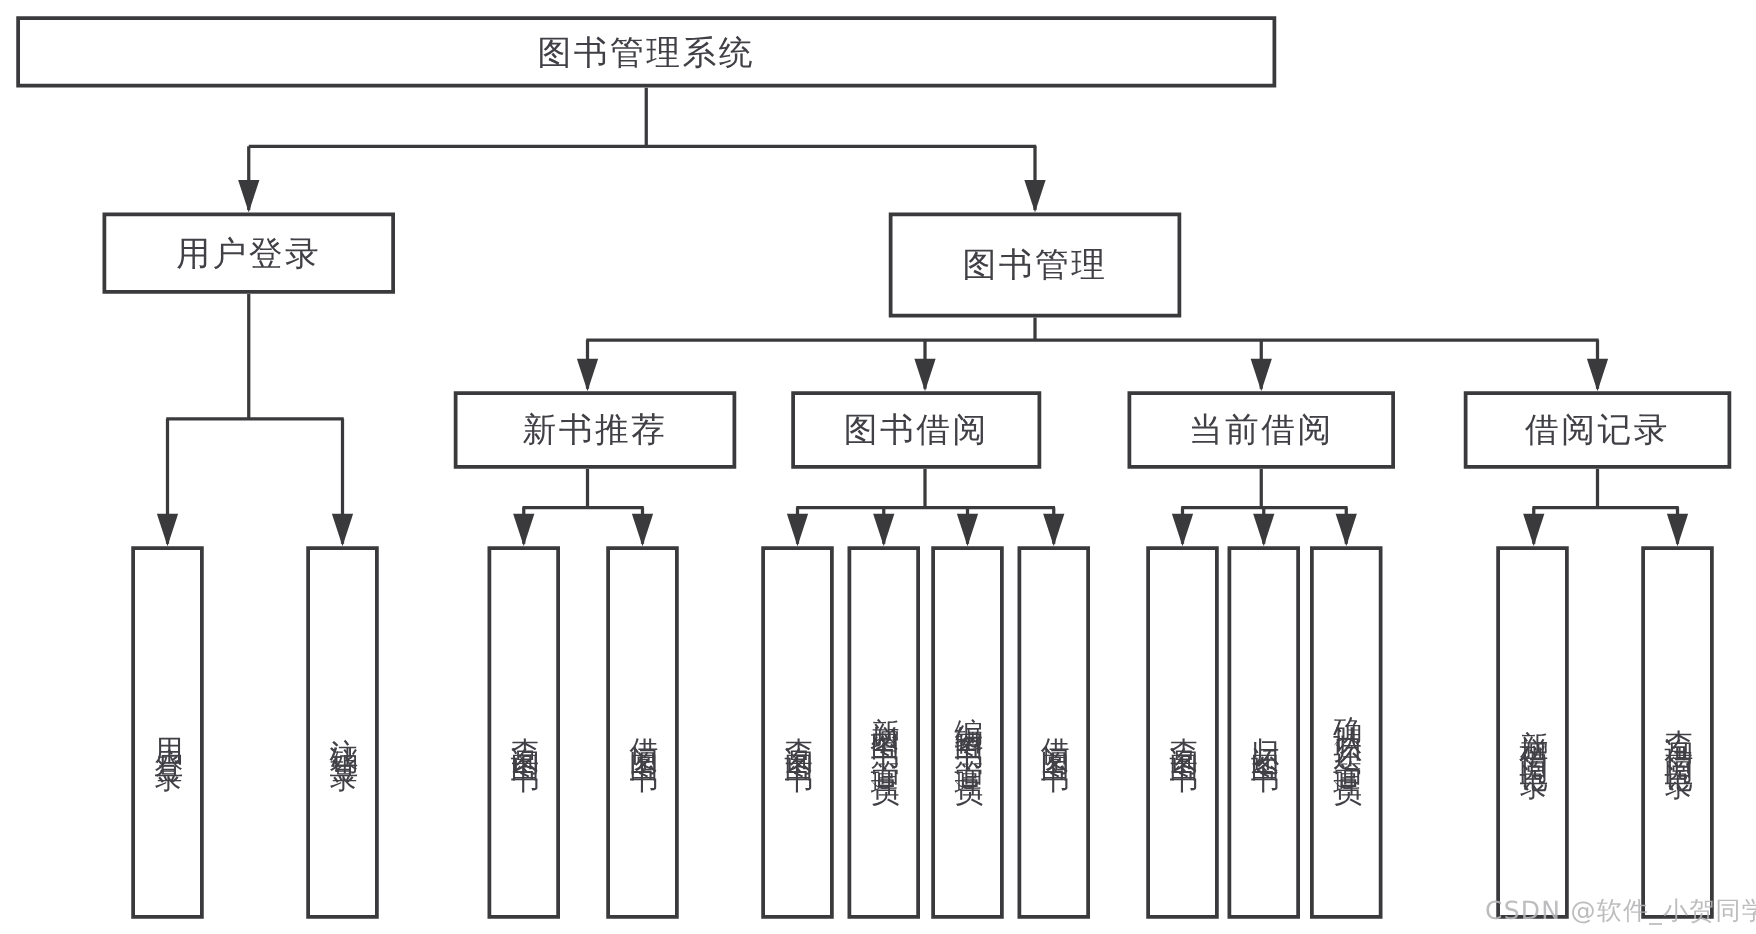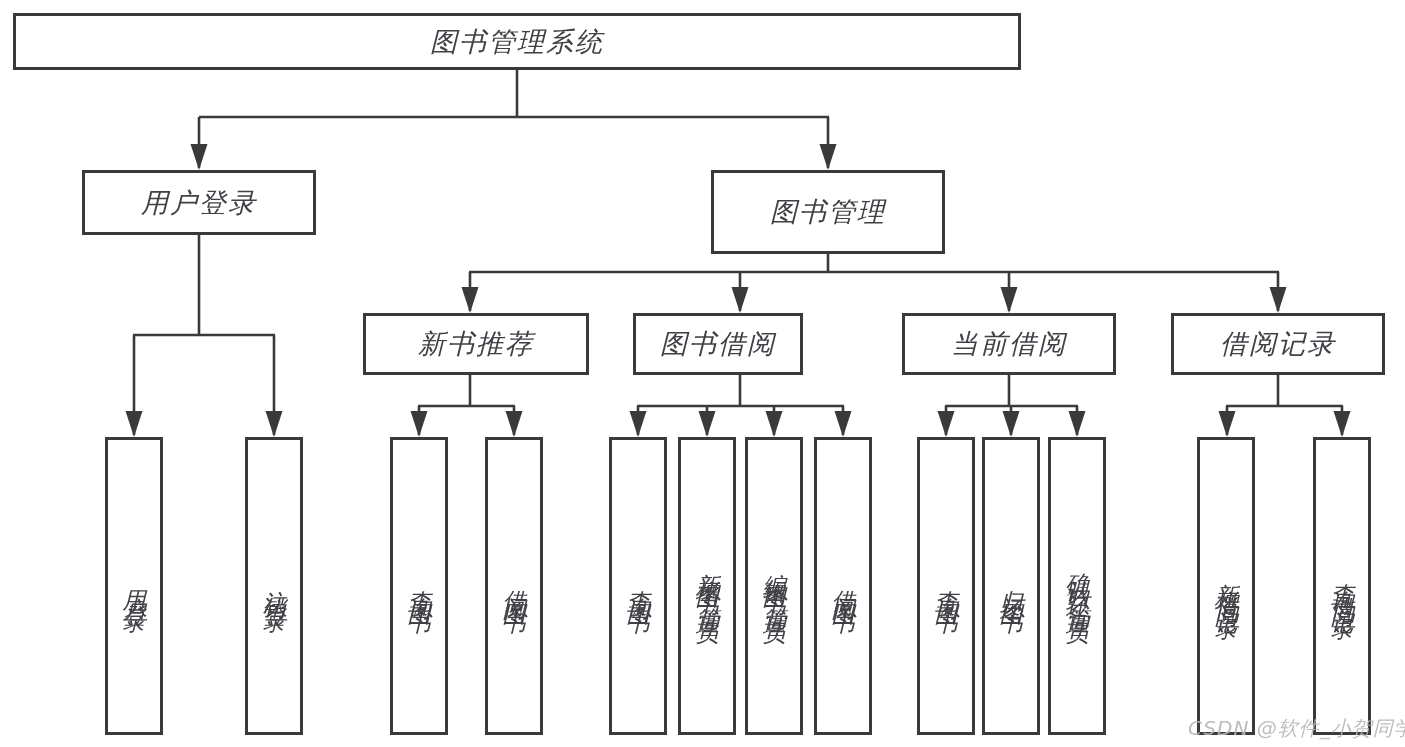--- a/index.html
+++ b/index.html
@@ -2,21 +2,20 @@
 <html><head>
 <meta charset="utf-8">
 <style>
   html,body{margin:0;padding:0;background:#ffffff;}
   .canvas{
     position:relative;
     width:1405px;height:747px;
     background:var(--bg,#ffffff);
     font-family:"DejaVu Sans","Liberation Sans",sans-serif;
     overflow:hidden;
-    font-style:italic;
   }
   svg.connectors{position:absolute;left:0;top:0;pointer-events:none;}
   svg.connectors line{stroke:var(--line,#3a3a3c);stroke-width:2.6;}
   svg.connectors polygon{fill:var(--line,#3a3a3c);}
   .hnode{
     position:absolute;box-sizing:border-box;
     border:3px solid var(--line,#3a3a3c);
     background:#ffffff;
     display:flex;align-items:center;justify-content:center;
     font-size:27px;color:var(--text,#404046);
@@ -103,21 +102,21 @@
       <polygon points="1218.5,411 1235.5,411 1227,437"></polygon>
       <polygon points="1333.5,411 1350.5,411 1342,437"></polygon>
     </svg>
 
   <div class="hnode" style="left:13px;top:13px;width:1008px;height:57px">图书管理系统</div>
 
   <div class="hnode" style="left:82px;top:170px;width:234px;height:65px">用户登录</div>
   <div class="hnode" style="left:711px;top:170px;width:234px;height:84px">图书管理</div>
 
   <div class="hnode" style="left:363px;top:313px;width:226px;height:62px">新书推荐</div>
-  <div class="hnode" style="left:633px;top:313px;width:170px;height:62px">图书借阅</div>
+  <div class="hnode" style="left:633px;top:313px;width:200px;height:62px">图书借阅</div>
   <div class="hnode" style="left:902px;top:313px;width:214px;height:62px">当前借阅</div>
   <div class="hnode" style="left:1171px;top:313px;width:214px;height:62px">借阅记录</div>
 
   <div class="vnode" style="left:105px;top:437px;width:58px;height:298px">
     <span class="vtext">用户登录</span>
   </div>
   <div class="vnode" style="left:245px;top:437px;width:58px;height:298px">
     <span class="vtext">注销登录</span>
   </div>
 

